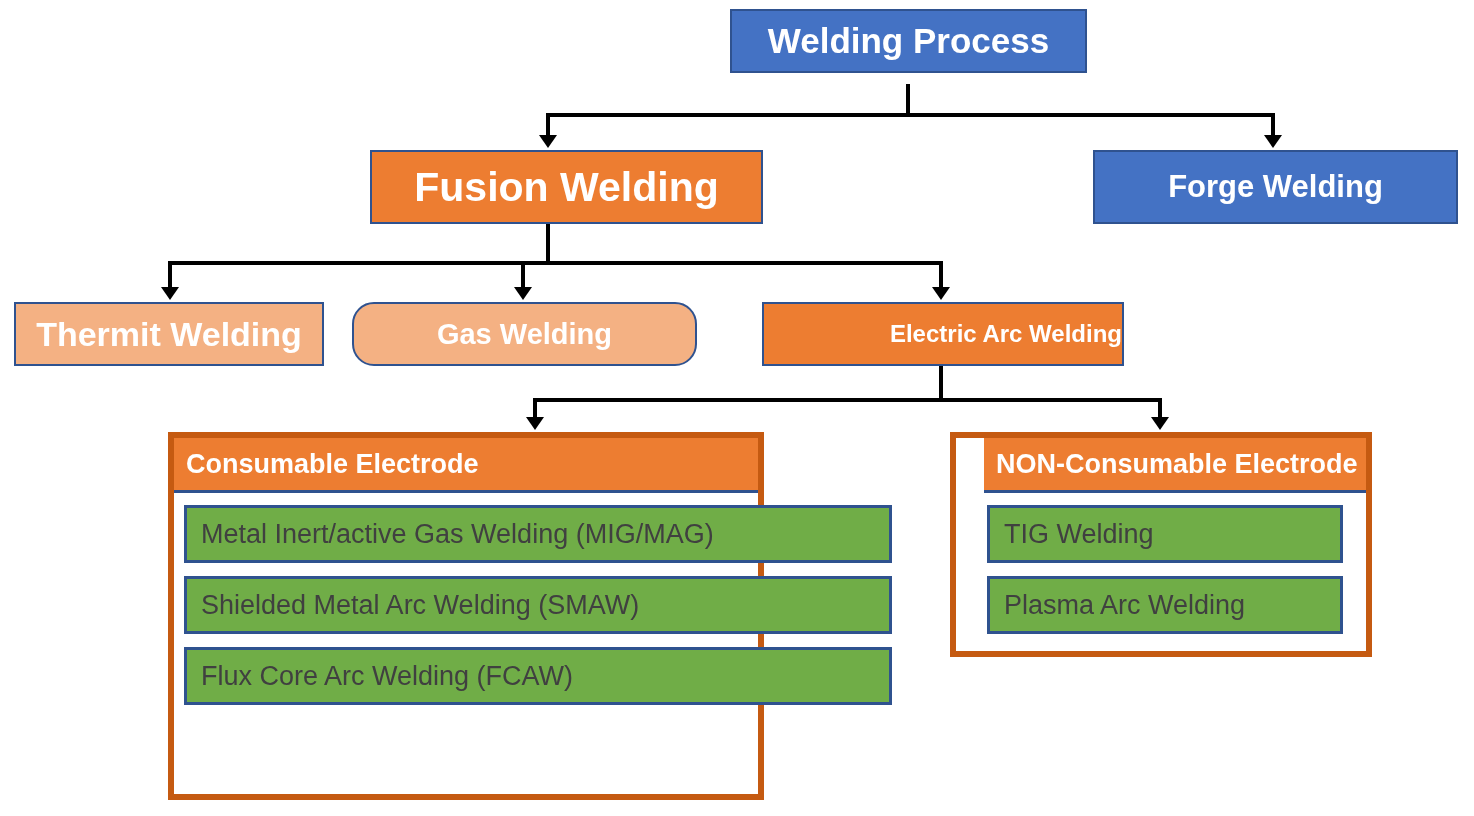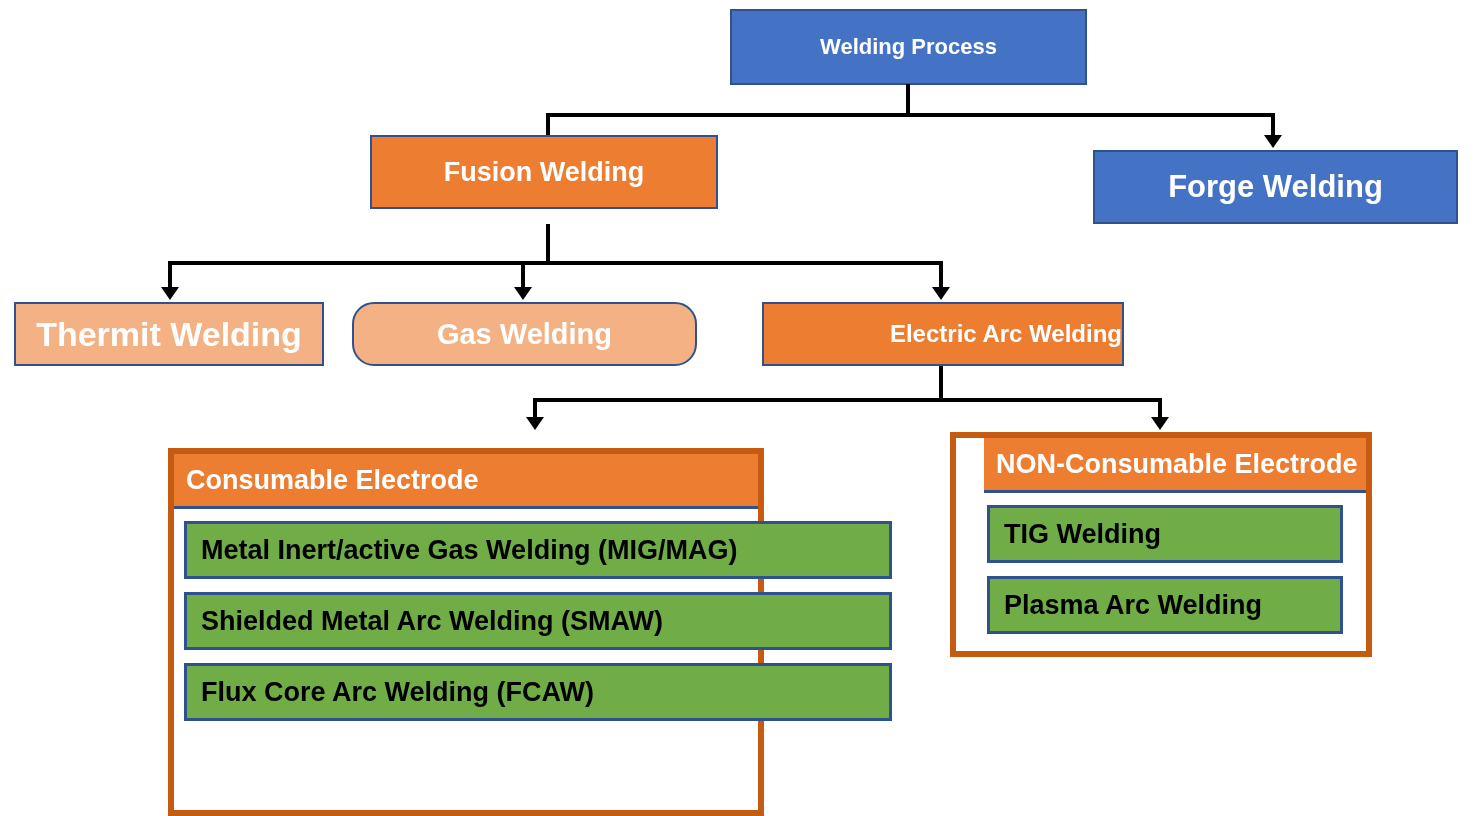--- a/index.html
+++ b/index.html
@@ -21,55 +21,55 @@
     justify-content: center;
     color: #ffffff;
     font-weight: 600;
     text-align: center;
     white-space: nowrap;
   }
   .blue   { background: #4472C4; border: 2px solid #2F528F; }
   .orange { background: #ED7D31; border: 2px solid #2F528F; }
   .lorange{ background: #F4B183; border: 2px solid #2F528F; }
 
-  .n-root    { left: 730px;  top: 9px;   width: 357px; height: 76px; font-size: 22px; }
-  .n-fusion  { left: 370px;  top: 135px; width: 348px; height: 74px; font-size: 27px; }
+  .n-root    { left: 730px;  top: 9px;   width: 357px; height: 64px; font-size: 35px; }
+  .n-fusion  { left: 370px;  top: 150px; width: 393px; height: 74px; font-size: 41px; }
   .n-forge   { left: 1093px; top: 150px; width: 365px; height: 74px; font-size: 31px; }
   .n-thermit { left: 14px;   top: 302px; width: 310px; height: 64px; font-size: 34px; }
   .n-gas     { left: 352px;  top: 302px; width: 345px; height: 64px; font-size: 29px; border-radius: 22px; }
   .n-earc    { left: 762px;  top: 302px; width: 362px; height: 64px; font-size: 24px; justify-content: flex-end; }
 
   
   .group {
     position: absolute;
     background: #ffffff;
     border: 6px solid #C55A11;
   }
-  .g-consumable { left: 168px; top: 432px; width: 596px; height: 368px; margin-top: 16px; }
+  .g-consumable { left: 168px; top: 432px; width: 596px; height: 368px; }
   .g-nonconsumable { left: 950px; top: 432px; width: 422px; height: 225px; padding-left: 28px; }
   .group-header {
     height: 55px;
     background: #ED7D31;
     border-bottom: 3px solid #2F528F;
     color: #ffffff;
     font-weight: 600;
     font-size: 27px;
     display: flex;
     align-items: center;
     padding-left: 12px;
     white-space: nowrap;
     overflow: hidden;
   }
   .group-body { padding-top: 12px; }
   .leaf {
     height: 58px;
     background: #70AD47;
     border: 3px solid #2F528F;
-    color: #000000;
-    font-weight: 700;
+    color: #404040;
+    font-weight: 400;
     font-size: 27px;
     display: flex;
     align-items: center;
     padding-left: 14px;
     margin-bottom: 13px;
     white-space: nowrap;
     overflow: hidden;
   }
   .g-consumable .leaf { margin-left: 10px; width: 708px; }
   .g-nonconsumable .leaf { margin-left: 3px; width: 356px; }

